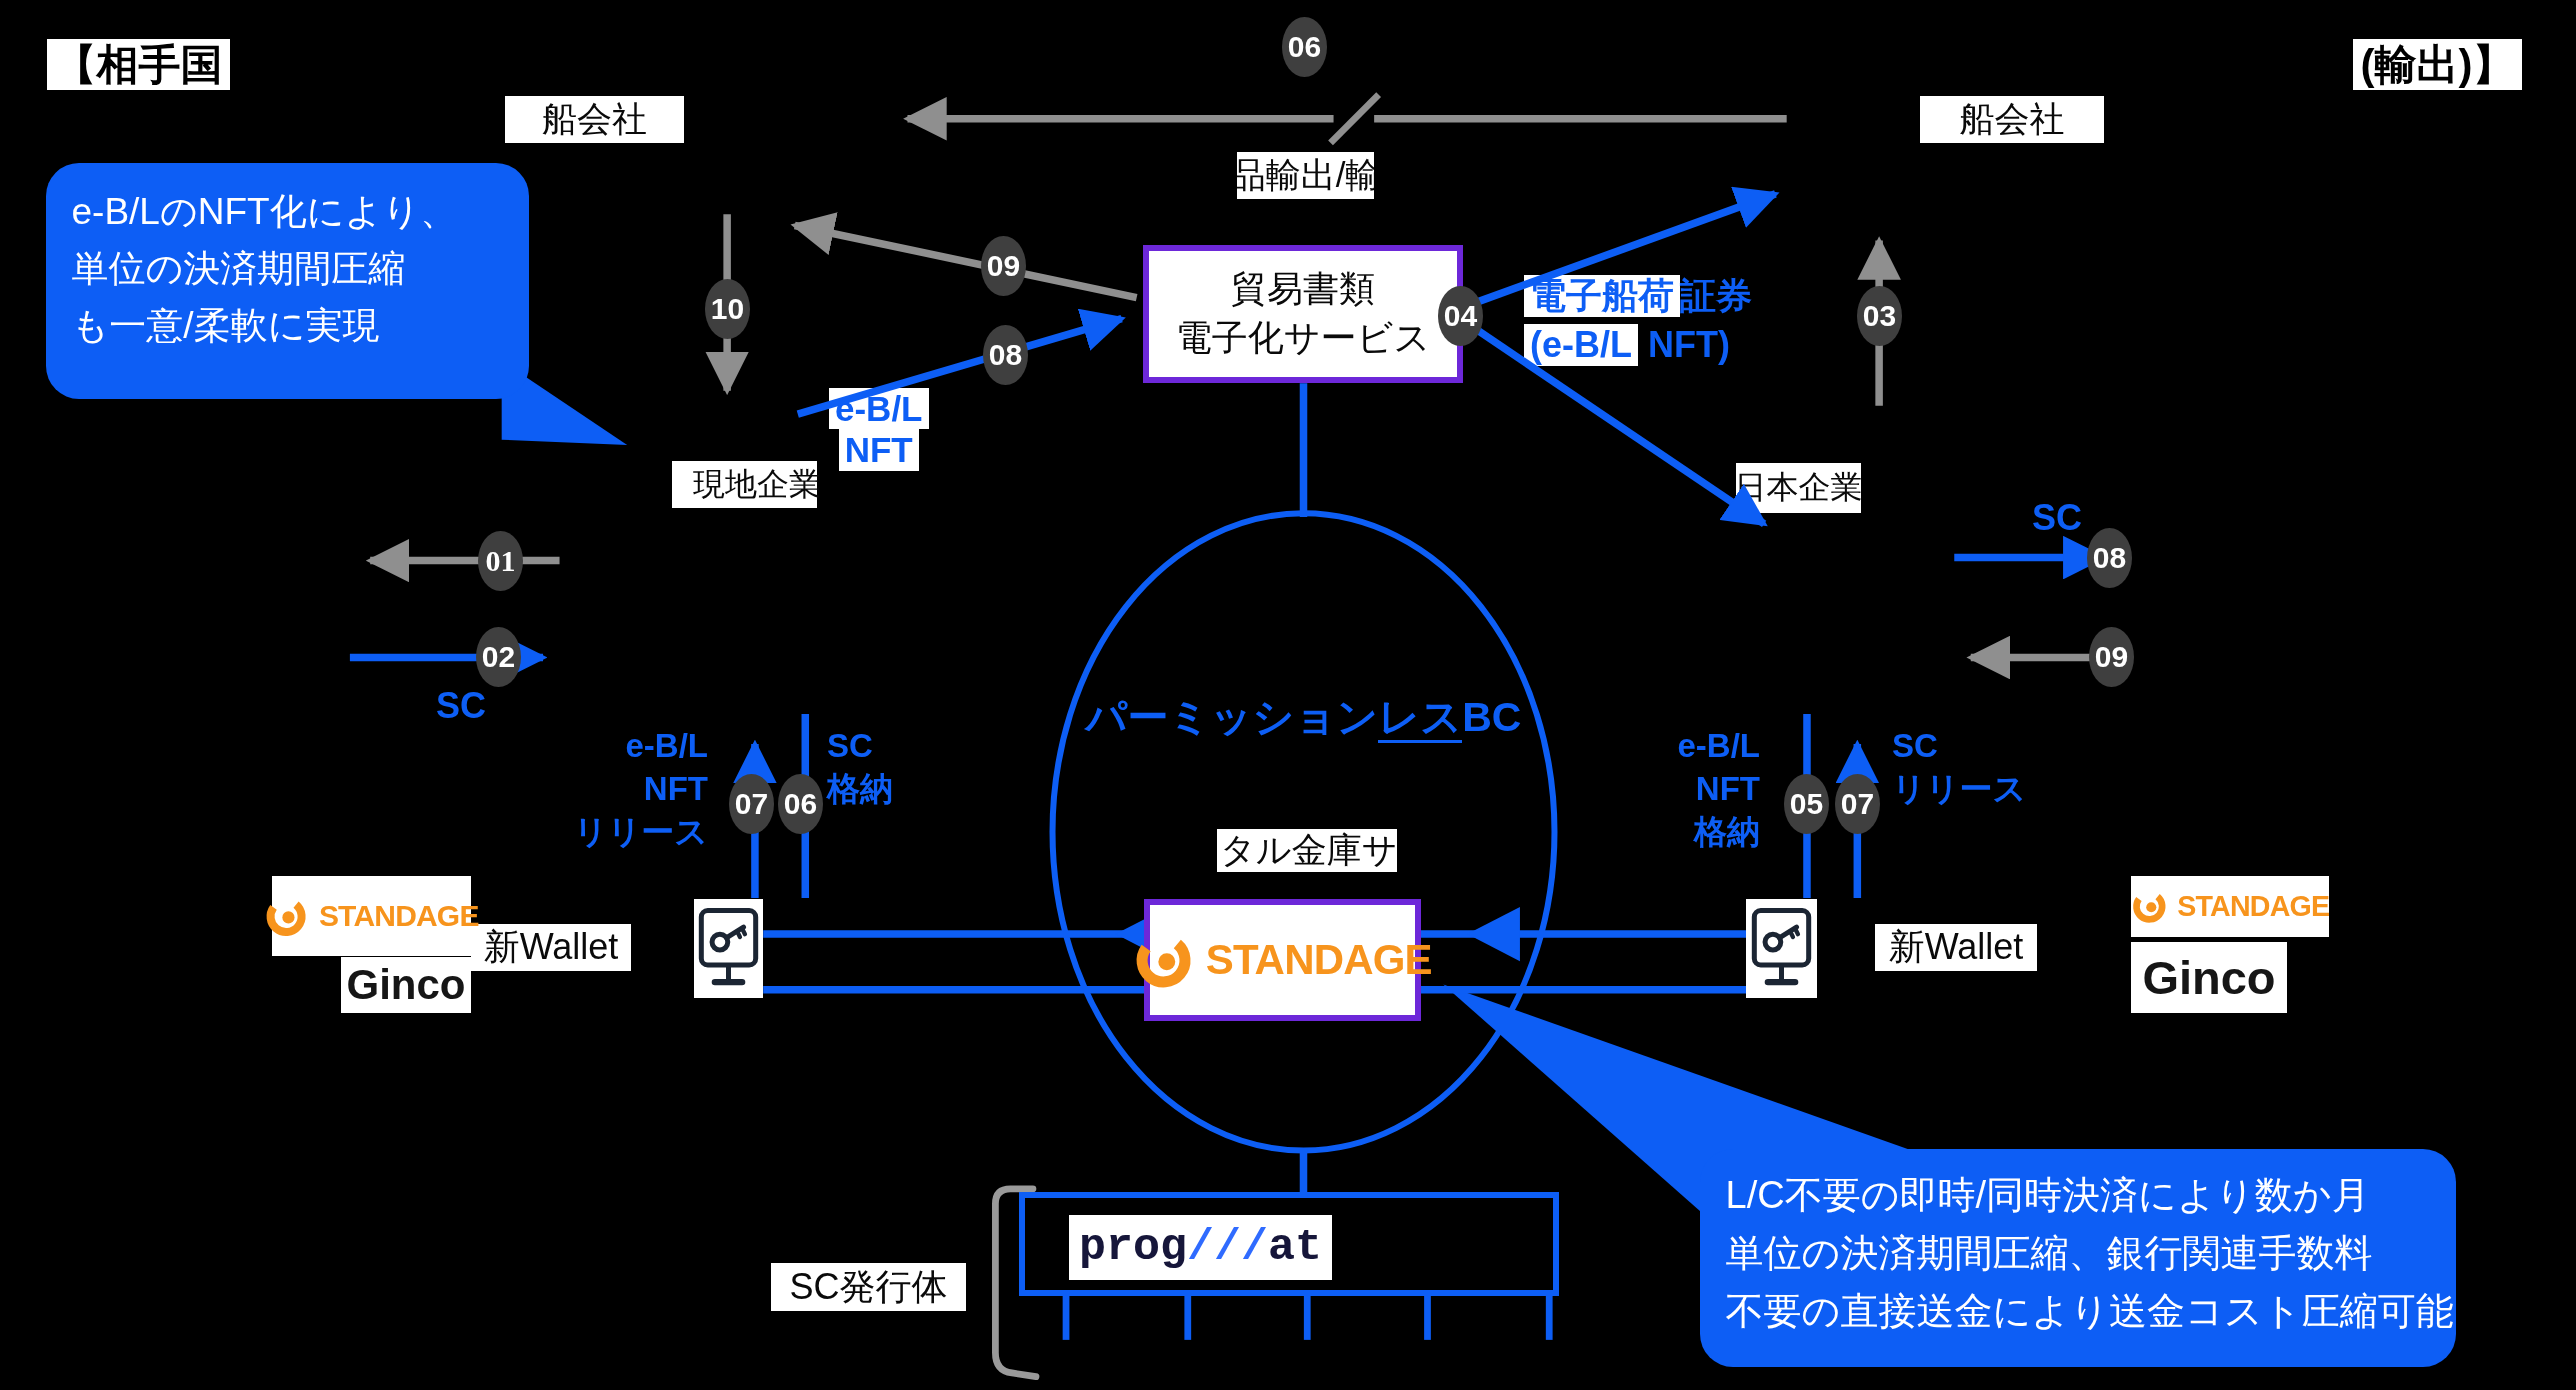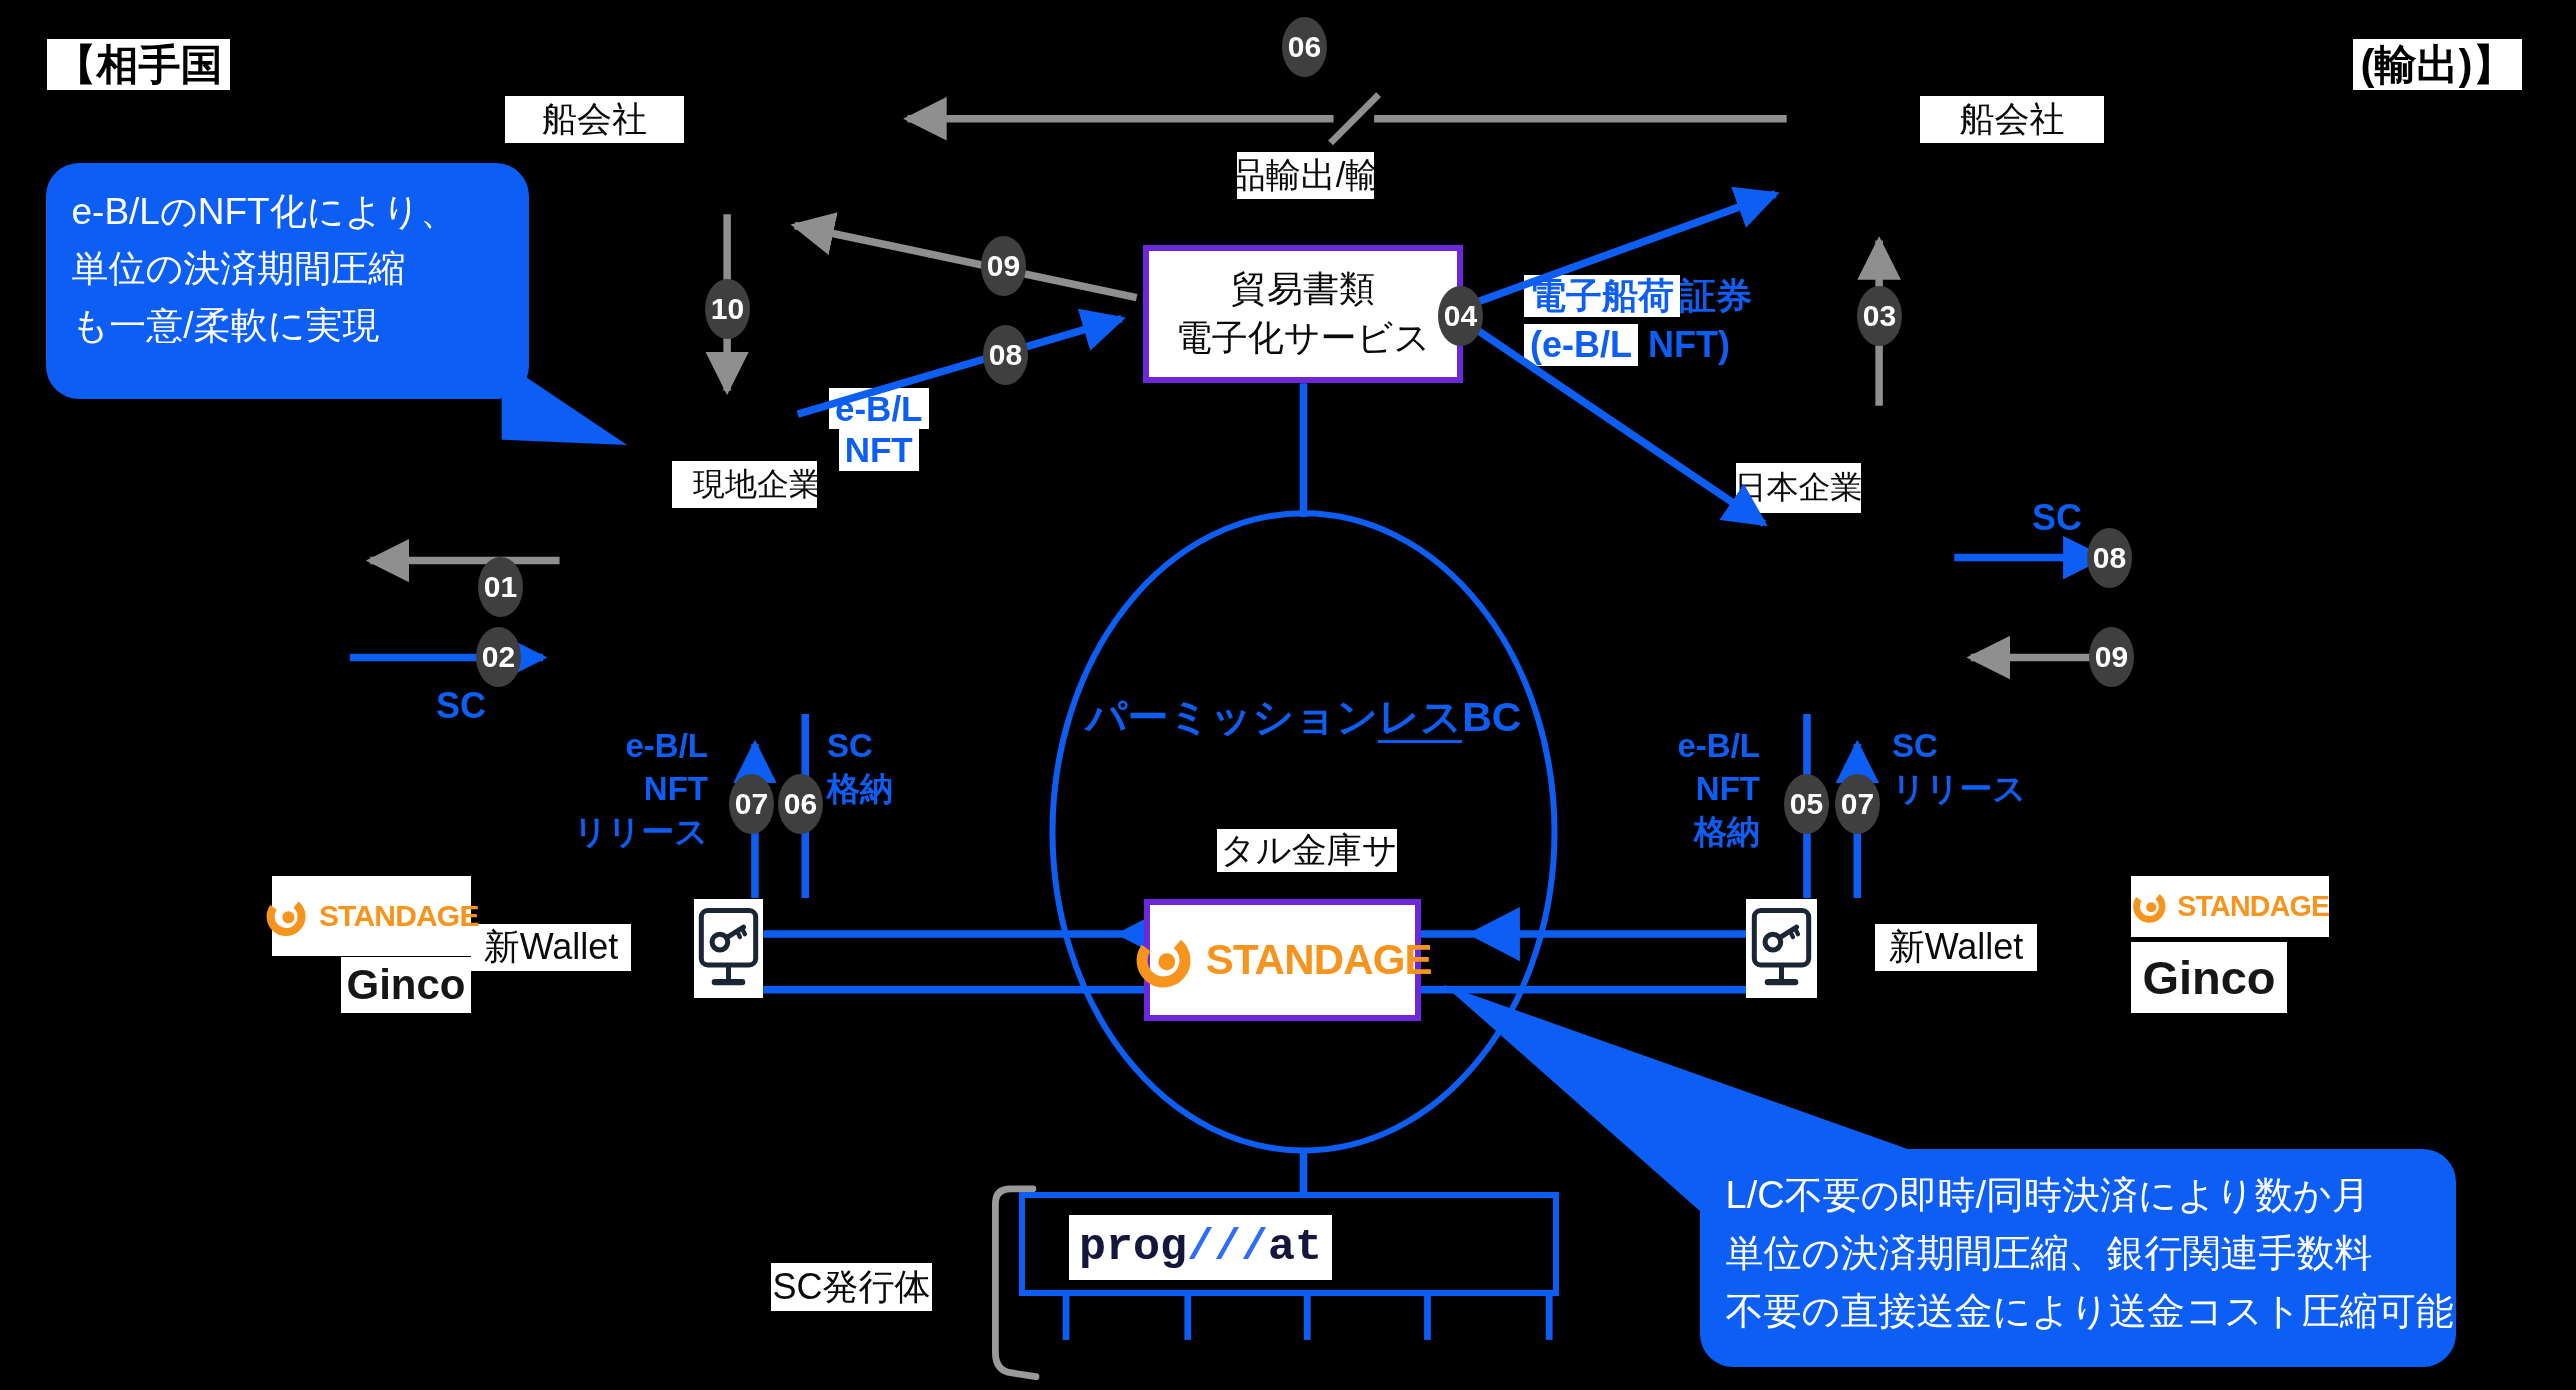--- a/index.html
+++ b/index.html
@@ -218,29 +218,29 @@
   </div>
 
   <div class="abs" style="left:1002px;top:1192px;width:540px;height:104px;border:6.8px solid #0d5ef5;background:#000;z-index:5;box-sizing:border-box;">
     <div class="abs" style="left:44px;top:16.5px;width:263px;height:65px;background:#fff;display:flex;align-items:center;justify-content:center;">
       <span class="mono" style="font-size:45px;font-weight:700;color:#16163a;">prog</span>
         <span class="mono" style="font-size:45px;font-weight:700;color:#2f6bff;">///</span>
         <span class="mono" style="font-size:45px;font-weight:700;color:#16163a;">at</span>
     </div>
   </div>
 
-  <div class="wbox" style="left:754px;top:1263px;width:161px;height:48px;font-size:36px;">SC発行体</div>
+  <div class="wbox" style="left:754px;top:1263px;width:195px;height:48px;font-size:36px;">SC発行体</div>
 
   <div class="badge" style="left:1265px;top:17.3px;">06</div>
   <div class="badge" style="left:688px;top:279px;">10</div>
   <div class="badge" style="left:964px;top:236px;">09</div>
   <div class="badge" style="left:966px;top:325px;">08</div>
   <div class="badge" style="left:1421px;top:286px;">04</div>
   <div class="badge" style="left:1840px;top:286px;">03</div>
-  <div class="badge" style="left:461px;top:557px;">01</div>
+  <div class="badge" style="left:461px;top:531px;font-family:Liberation Serif, serif;">01</div>
   <div class="badge" style="left:459px;top:627px;">02</div>
   <div class="badge" style="left:712px;top:774px;">07</div>
   <div class="badge" style="left:761px;top:774px;">06</div>
   <div class="badge" style="left:1767px;top:774px;">05</div>
   <div class="badge" style="left:1818px;top:774px;">07</div>
   <div class="badge" style="left:2070px;top:528px;">08</div>
   <div class="badge" style="left:2072px;top:627px;">09</div>
 
 </div>
 

